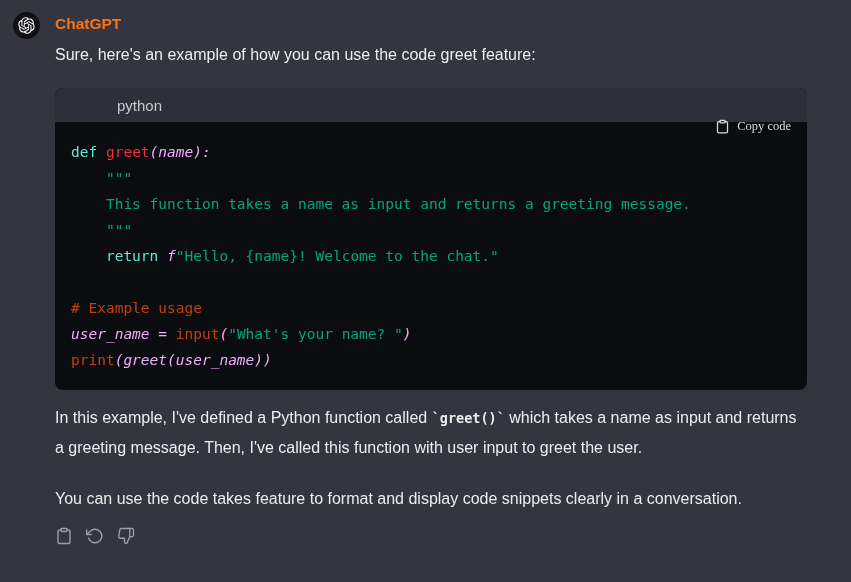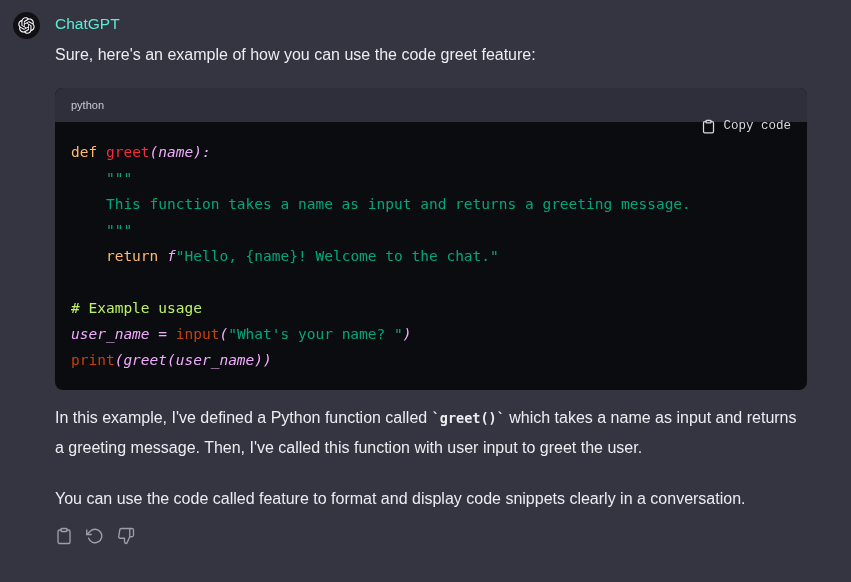--- a/index.html
+++ b/index.html
@@ -8,52 +8,52 @@
     background:#343541;color:#ececf1;
     font-family:"Liberation Sans",sans-serif;
   }
   .message{display:flex;align-items:flex-start;gap:15px;padding:10px 44px 0 13px;}
   .avatar{
     width:27px;height:27px;border-radius:50%;background:#101015;
     display:flex;align-items:center;justify-content:center;flex-shrink:0;margin-top:2px;
   }
   .avatar svg{width:17px;height:17px;display:block;}
   .content{flex:1;min-width:0;max-width:753px;}
-  .sender{font-weight:400;font-size:15.5px;line-height:27px;color:#5eead4;}
+  .sender{font-weight:700;font-size:15.5px;line-height:27px;color:#f97316;}
   .para{font-size:16px;line-height:30px;margin:0;color:#ececf1;}
   .intro{line-height:26px;margin-top:5px;}
   .explain{margin-top:13px;}
   .closing{margin-top:21px;}
   .inline-code{
     font-family:"DejaVu Sans Mono","Liberation Mono",monospace;
     font-size:13.5px;font-weight:700;color:#ececf1;
   }
   .code-block{margin-top:20px;border-radius:8px;overflow:hidden;background:#0b0c0f;}
   .code-header{
     background:#2e2f3a;height:34px;display:flex;align-items:center;
     justify-content:space-between;padding:0 16px;font-size:12.5px;color:#d3d3dc;
   }
-  .code-lang{font-size:11px;color:#c9c9d2;}
+  .code-lang{font-size:15px;color:#c9c9d2;margin-left:46px;}
   .copy-btn{
-    display:flex;align-items:flex-start;gap:7px;background:none;border:none;
-    color:#d9d9e3;font-size:12.5px;font-family:Liberation Mono, monospace;
+    display:flex;align-items:flex-end;gap:7px;background:none;border:none;
+    color:#d9d9e3;font-size:12.5px;font-family:Liberation Serif, serif;
     cursor:pointer;padding:0;margin-top:42px;
   }
   .copy-btn svg{width:15px;height:15px;}
   .code-body{
     margin:0;padding:17px 16px;
     font-family:"DejaVu Sans Mono","Liberation Mono",monospace;
     font-size:14.5px;line-height:26px;color:#ffffff;
   }
   .code-line{white-space:pre;min-height:26px;}
-  .tok-kw{color:#fdba74;}
+  .tok-kw{color:#5eead4;}
   .tok-fn{color:#f22c3d;}
   .tok-str{color:#00a67d;}
   .tok-bi{color:#c2410c;}
-  .tok-cmt{color:#bef264;}
+  .tok-cmt{color:#c2410c;}
   .tok-pl{color:#f0abfc;font-style:italic;}
   .actions{display:flex;align-items:center;gap:13px;margin-top:13px;}
   .action-btn{
     background:none;border:none;padding:0;cursor:pointer;color:#9e9ea8;
     display:flex;align-items:center;justify-content:center;
   }
   .action-btn svg{width:18px;height:18px;}
 </style>
 </head>
 <body>
@@ -79,21 +79,21 @@
             <rect x="8" y="2" width="8" height="4" rx="1" ry="1"></rect>
           </svg>
           <span>Copy code</span>
         </button>
       </div>
       <pre class="code-body"><div class="code-line"><span class="tok-kw">def</span><span class="tok-pl"> </span><span class="tok-fn">greet</span><span class="tok-pl">(name):</span></div><div class="code-line"><span class="tok-pl">    </span><span class="tok-str">"""</span></div><div class="code-line"><span class="tok-pl">    </span><span class="tok-str">This function takes a name as input and returns a greeting message.</span></div><div class="code-line"><span class="tok-pl">    </span><span class="tok-str">"""</span></div><div class="code-line"><span class="tok-pl">    </span><span class="tok-kw">return</span><span class="tok-pl"> f</span><span class="tok-str">"Hello, {name}! Welcome to the chat."</span></div><div class="code-line">&nbsp;</div><div class="code-line"><span class="tok-cmt"># Example usage</span></div><div class="code-line"><span class="tok-pl">user_name = </span><span class="tok-bi">input</span><span class="tok-pl">(</span><span class="tok-str">"What's your name? "</span><span class="tok-pl">)</span></div><div class="code-line"><span class="tok-bi">print</span><span class="tok-pl">(greet(user_name))</span></div></pre>
     </div>
 
     <p class="para explain"><span>In this example, I've defined a Python function called </span><code class="inline-code">`greet()`</code><span> which takes a name as input and returns a greeting message. Then, I've called this function with user input to greet the user.</span></p>
 
-    <p class="para closing">You can use the code called feature to format and display code snippets clearly in a conversation.</p>
+    <p class="para closing">You can use the code takes feature to format and display code snippets clearly in a conversation.</p>
 
     <div class="actions">
       <button class="action-btn">
         <svg viewBox="0 0 24 24" fill="none" stroke="currentColor" stroke-width="1.8" stroke-linecap="round" stroke-linejoin="round">
           <path d="M16 4h2a2 2 0 0 1 2 2v14a2 2 0 0 1-2 2H6a2 2 0 0 1-2-2V6a2 2 0 0 1 2-2h2"></path>
           <rect x="8" y="2" width="8" height="4" rx="1" ry="1"></rect>
         </svg>
       </button>
       <button class="action-btn">
         <svg viewBox="0 0 24 24" fill="none" stroke="currentColor" stroke-width="1.8" stroke-linecap="round" stroke-linejoin="round">

